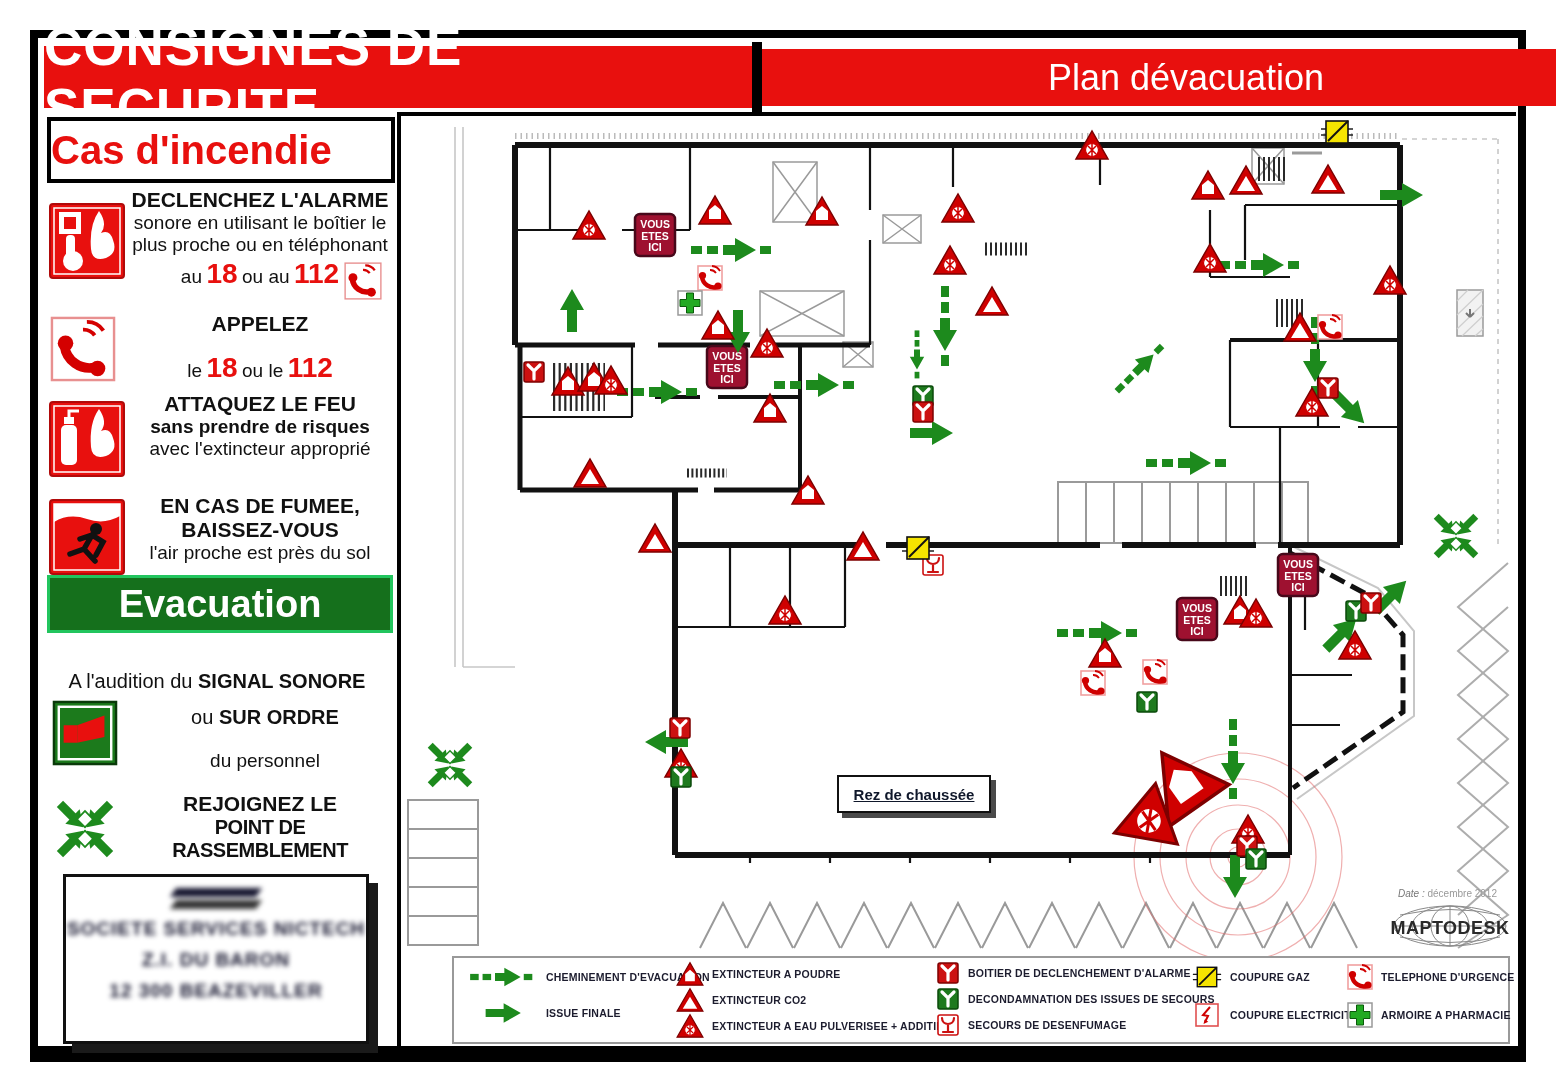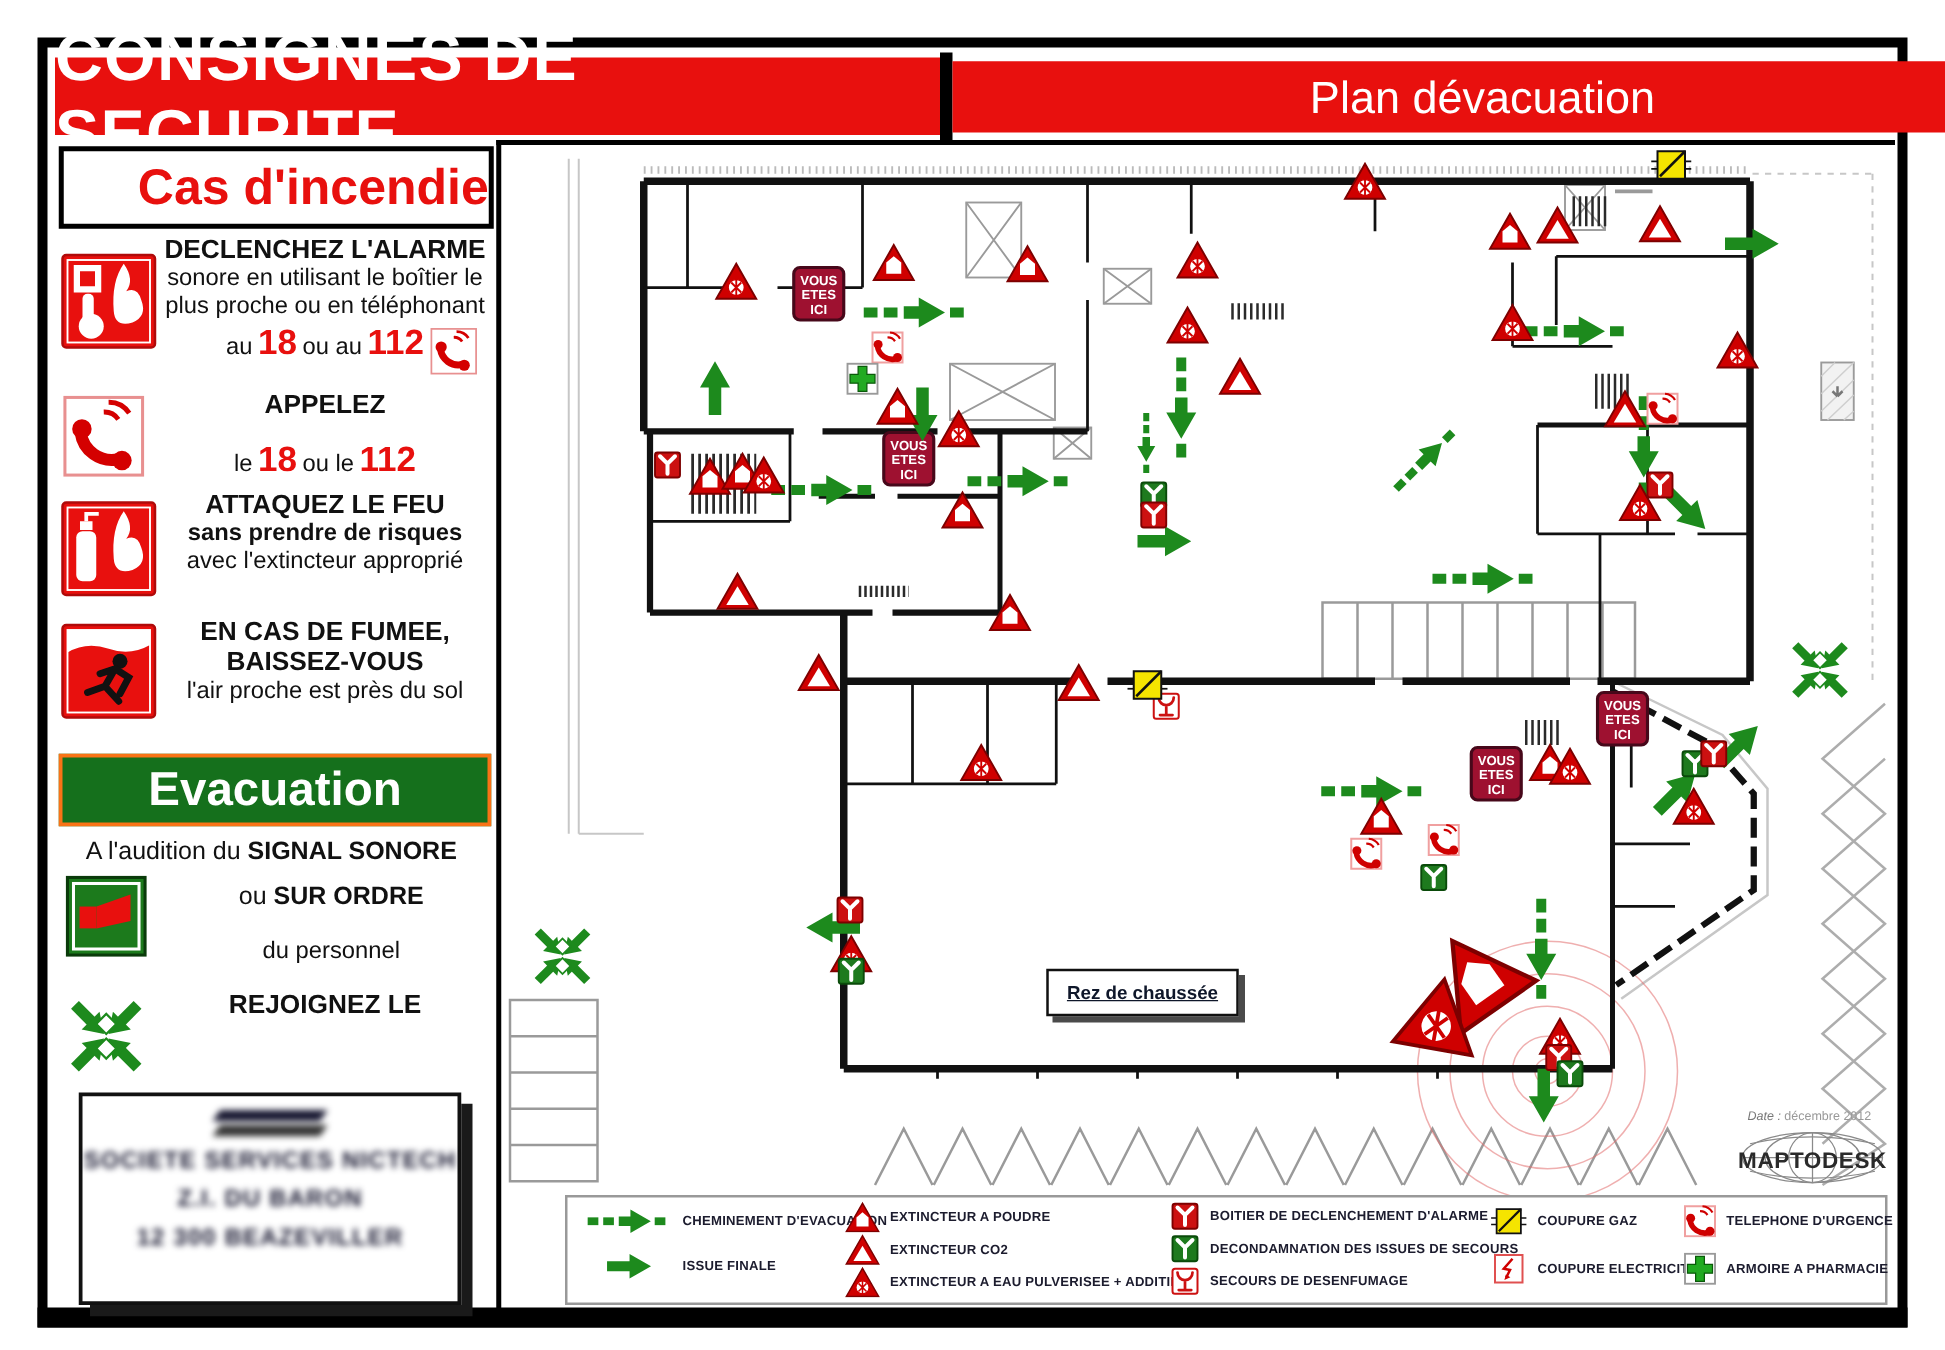--- a/index.html
+++ b/index.html
@@ -8,27 +8,27 @@
   
   #poster-frame{left:30px;top:30px;width:1480px;height:1016px;border:8px solid #000;}
   #bottom-bar{left:30px;top:1046px;width:1496px;height:16px;background:#000;}
   #map-frame{left:397px;top:112px;width:1115px;height:934px;border-left:4px solid #000;border-top:4px solid #000;pointer-events:none;}
   
   .hdr-red{background:#e8100e;color:#fff;display:flex;align-items:center;}
   #hdr-left{left:44px;top:46px;width:708px;height:62px;justify-content:center;font-weight:bold;font-size:53px;letter-spacing:1px;}
   #hdr-div{left:752px;top:42px;width:10px;height:70px;background:#000;}
   #hdr-right{left:762px;top:49px;width:848px;height:57px;justify-content:center;font-size:36px;text-align:center;}
   
-  #cas-box{left:47px;top:117px;width:340px;height:58px;border:4px solid #000;display:flex;align-items:center;justify-content:flex-end;color:#e8100e;font-weight:bold;font-size:40px;}
+  #cas-box{left:47px;top:117px;width:340px;height:58px;border:4px solid #000;display:flex;align-items:center;justify-content:flex-start;color:#e8100e;font-weight:bold;font-size:40px;}
   .sb-text{color:#111;text-align:center;}
   .b{font-weight:bold;}
   .num{color:#e8100e;font-weight:bold;font-size:28px;}
   .t21{font-size:21px;font-weight:bold;}
   .t19{font-size:19px;}
-  #evac-banner{left:47px;top:603px;width:340px;height:52px;background:#15701c;border:3px solid #f97316;display:flex;align-items:center;justify-content:center;color:#fff;font-weight:bold;font-size:38px;}
+  #evac-banner{left:47px;top:575px;width:340px;height:52px;background:#15701c;border:3px solid #22c55e;display:flex;align-items:center;justify-content:center;color:#fff;font-weight:bold;font-size:38px;}
   
   #company-box{left:63px;top:874px;width:300px;height:164px;background:#fff;border:3px solid #111;box-shadow:9px 9px 0 #1a1a1a;}
   #company-inner{position:absolute;left:0;top:8px;width:100%;text-align:center;filter:blur(2.4px);color:#15152e;}
   .logo-bar{margin:3px auto;background:#15152e;transform:skewX(-35deg);}
   .co-line{font-weight:bold;font-size:19px;margin-top:9px;letter-spacing:1px;}
   
   #rez-box{left:837px;top:775px;width:150px;height:34px;background:#fff;border:2px solid #111;box-shadow:5px 5px 0 #4a4a4a;display:flex;align-items:center;justify-content:center;font-weight:bold;font-size:15px;text-decoration:underline;color:#0f172a;}
   #date-label{left:1398px;top:888px;font-size:10px;color:#999;}
   #date-label i{color:#777;}
   #brand-box{left:1390px;top:902px;width:120px;height:48px;}
@@ -246,20 +246,21 @@
     </svg>
 <div class="abs sb-text" style="left:140px;top:706px;width:250px">
   <div style="font-size:20px"><span>ou</span> <span class="b">SUR ORDRE</span></div>
   <div style="font-size:19px;margin-top:21px">du personnel</div>
 </div>
 <svg class="abs" style="left:42px;top:786px" width="86" height="86" viewBox="-34 -34 68 68">
       <use href="#sym-asm"></use>
     </svg>
 <div class="abs sb-text" style="left:128px;top:792px;width:264px">
   <div class="t21">REJOIGNEZ LE</div>
+  <div style="font-size:20px;font-weight:bold;letter-spacing:-0.5px">POINT DE RASSEMBLEMENT</div>
 </div>
 
 <div class="abs" id="company-box">
   <div id="company-inner">
     <div class="logo-bar" style="width:86px;height:9px"></div>
     <div class="logo-bar" style="width:86px;height:9px;background:#333"></div>
     <div class="co-line">SOCIETE SERVICES NICTECH</div>
     <div class="co-line">Z.I. DU BARON</div>
     <div class="co-line">12 300  BEAZEVILLER</div>
   </div>

